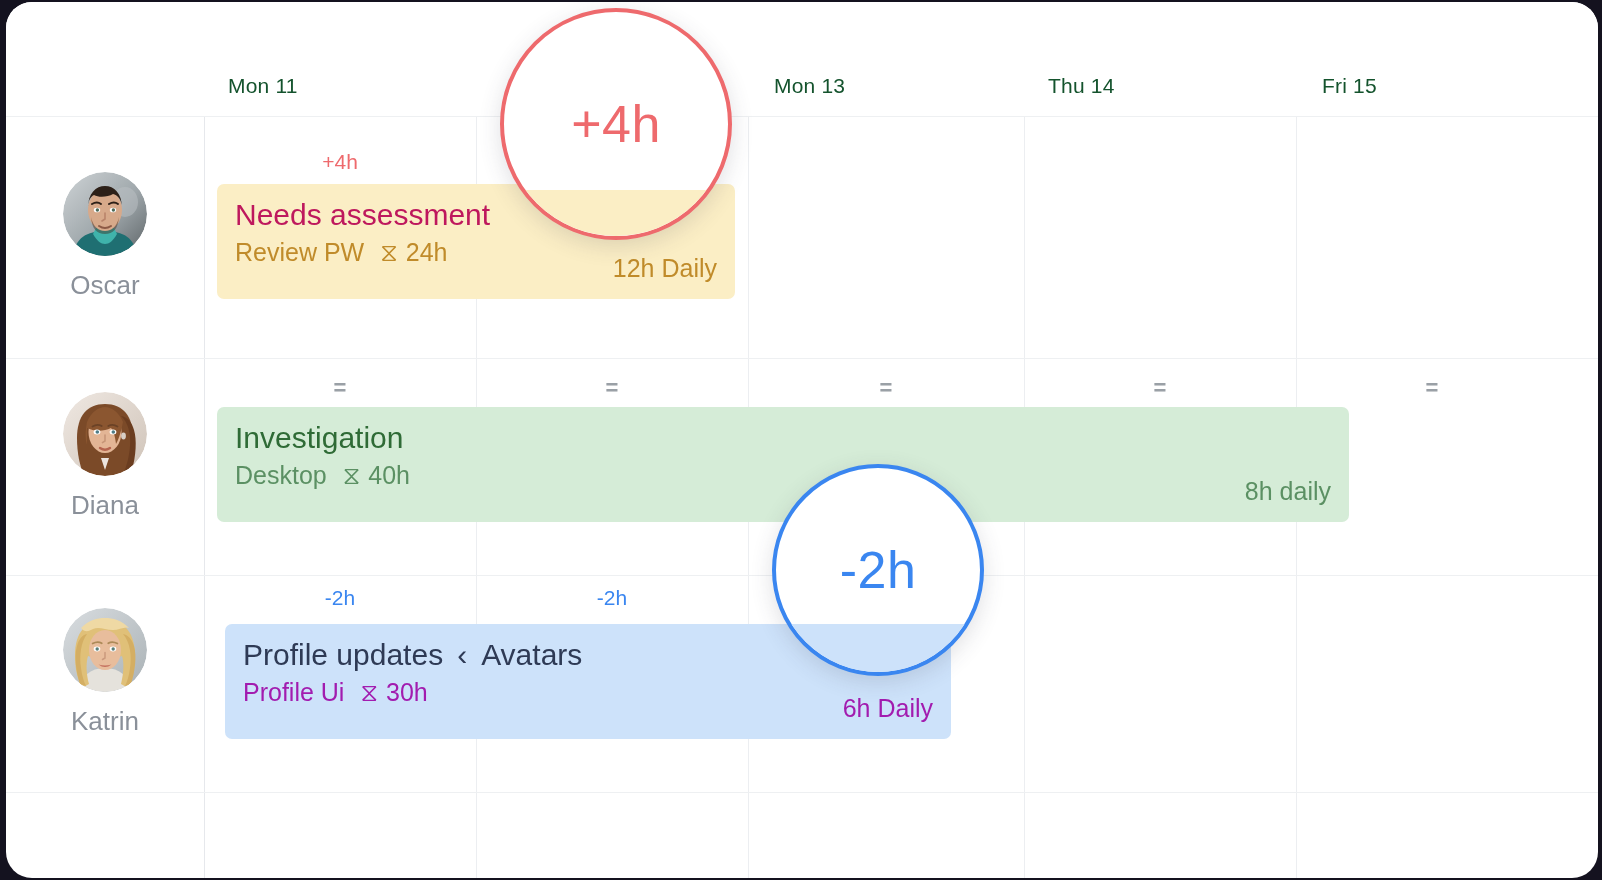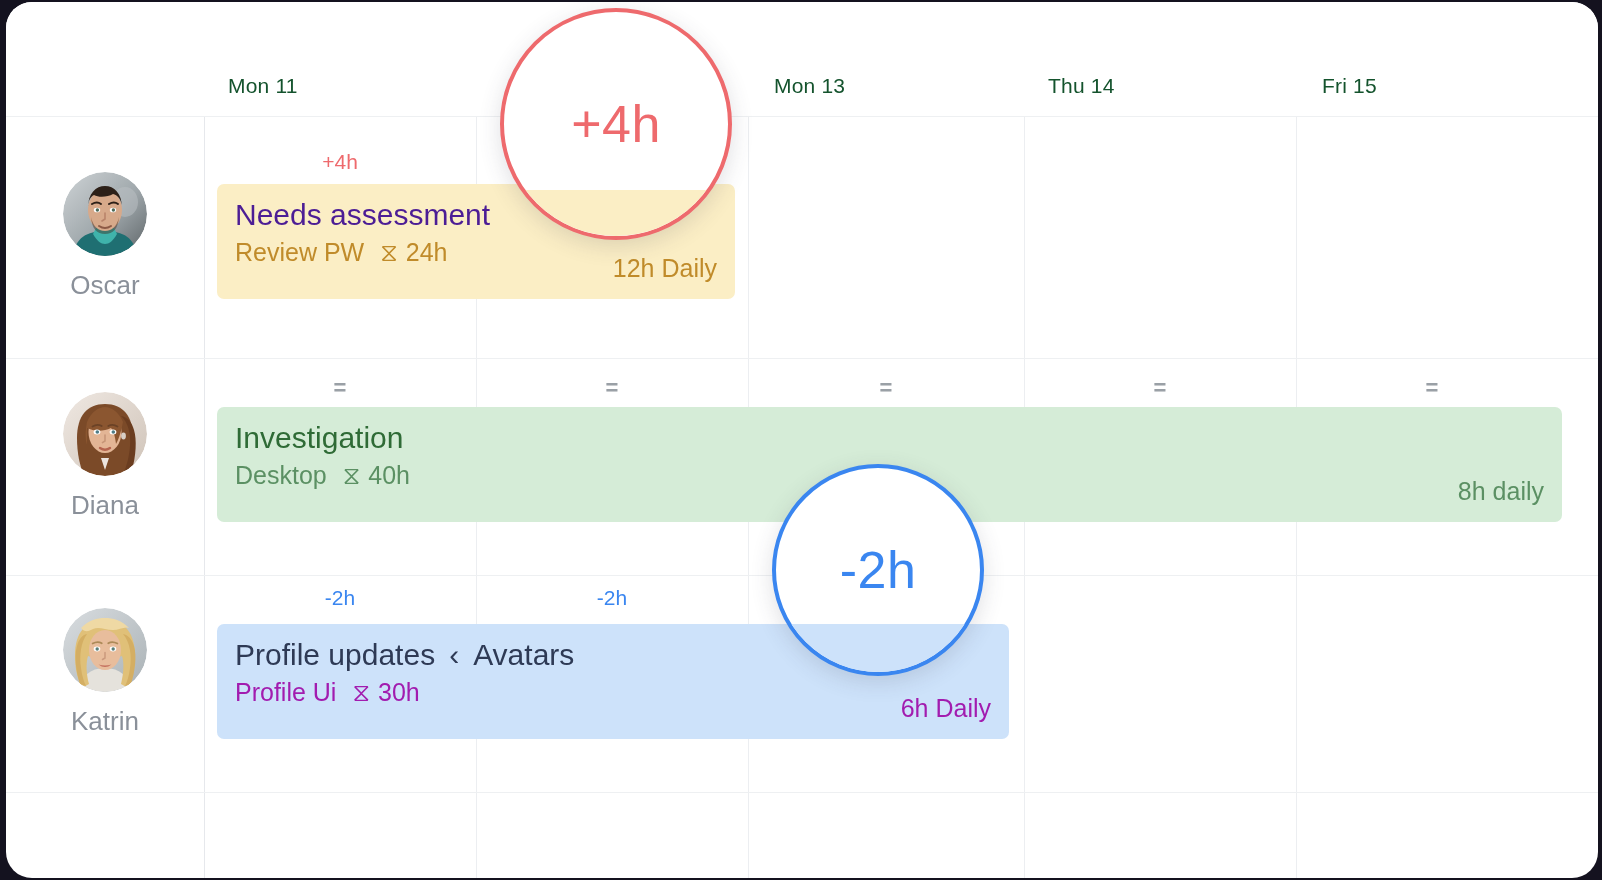--- a/index.html
+++ b/index.html
@@ -85,21 +85,21 @@
     display: flex; align-items: center; white-space: nowrap;
   }
   .bar .meta .proj { margin-right: 16px; }
   .bar .meta .hg { margin-right: 8px; font-size: 25px; }
   .bar .daily {
     position: absolute; right: 18px; bottom: 16px;
     font-size: 25px; white-space: nowrap;
   }
 
   .bar.yellow { background: #fbeec5; }
-  .bar.yellow .title { color: #4c1d95; }
+  .bar.yellow .title { color: #be185d; }
   .bar.yellow .meta, .bar.yellow .daily { color: #c08b2a; }
 
   .bar.green { background: #d5ecd7; }
   .bar.green .title { color: #2f6b36; }
   .bar.green .meta, .bar.green .daily { color: #5b9063; }
 
   .bar.blue { background: #cde2fa; }
   .bar.blue .title { color: #2e3a55; }
   .bar.blue .meta, .bar.blue .daily { color: #a21caf; }
   .bar.blue .chev { margin: 0 14px; color: #2e3a55; }
@@ -243,21 +243,21 @@
     </div>
     <div class="person-name">Diana</div>
   </div>
 
   <div class="eqmark" style="left:198px; width:272px; top:375px">=</div>
   <div class="eqmark" style="left:470px; width:272px; top:375px">=</div>
   <div class="eqmark" style="left:742px; width:276px; top:375px">=</div>
   <div class="eqmark" style="left:1018px; width:272px; top:375px">=</div>
   <div class="eqmark" style="left:1290px; width:272px; top:375px">=</div>
 
-  <div class="bar green" style="left:211px; top:405px; width:1345px; height:115px">
+  <div class="bar green" style="left:211px; top:405px; width:1132px; height:115px">
     <div class="title">Investigation</div>
     <div class="meta">
       <span class="proj">Desktop</span>
       <span class="hg">⧖</span>
       <span>40h</span>
     </div>
     <div class="daily">8h daily</div>
   </div>
 
   <div class="person" style="top:606px">
@@ -290,21 +290,21 @@
           <path d="M24 26c-6 8-8 22-6 34 1 8 3 14 5 18l-6-2c-4-12-6-28-3-38 2-7 5-11 10-12z" fill="#d4ae63"></path>
         </g>
       </svg>
     </div>
     <div class="person-name">Katrin</div>
   </div>
 
   <div class="delta under" style="left:198px; width:272px; top:584px">-2h</div>
   <div class="delta under" style="left:470px; width:272px; top:584px">-2h</div>
 
-  <div class="bar blue" style="left:211px; top:622px; width:792px; height:115px">
+  <div class="bar blue" style="left:219px; top:622px; width:726px; height:115px">
     <div class="title">
       <span>Profile updates</span><span class="chev">‹</span><span>Avatars</span>
     </div>
     <div class="meta">
       <span class="proj">Profile Ui</span>
       <span class="hg">⧖</span>
       <span>30h</span>
     </div>
     <div class="daily">6h Daily</div>
   </div>

